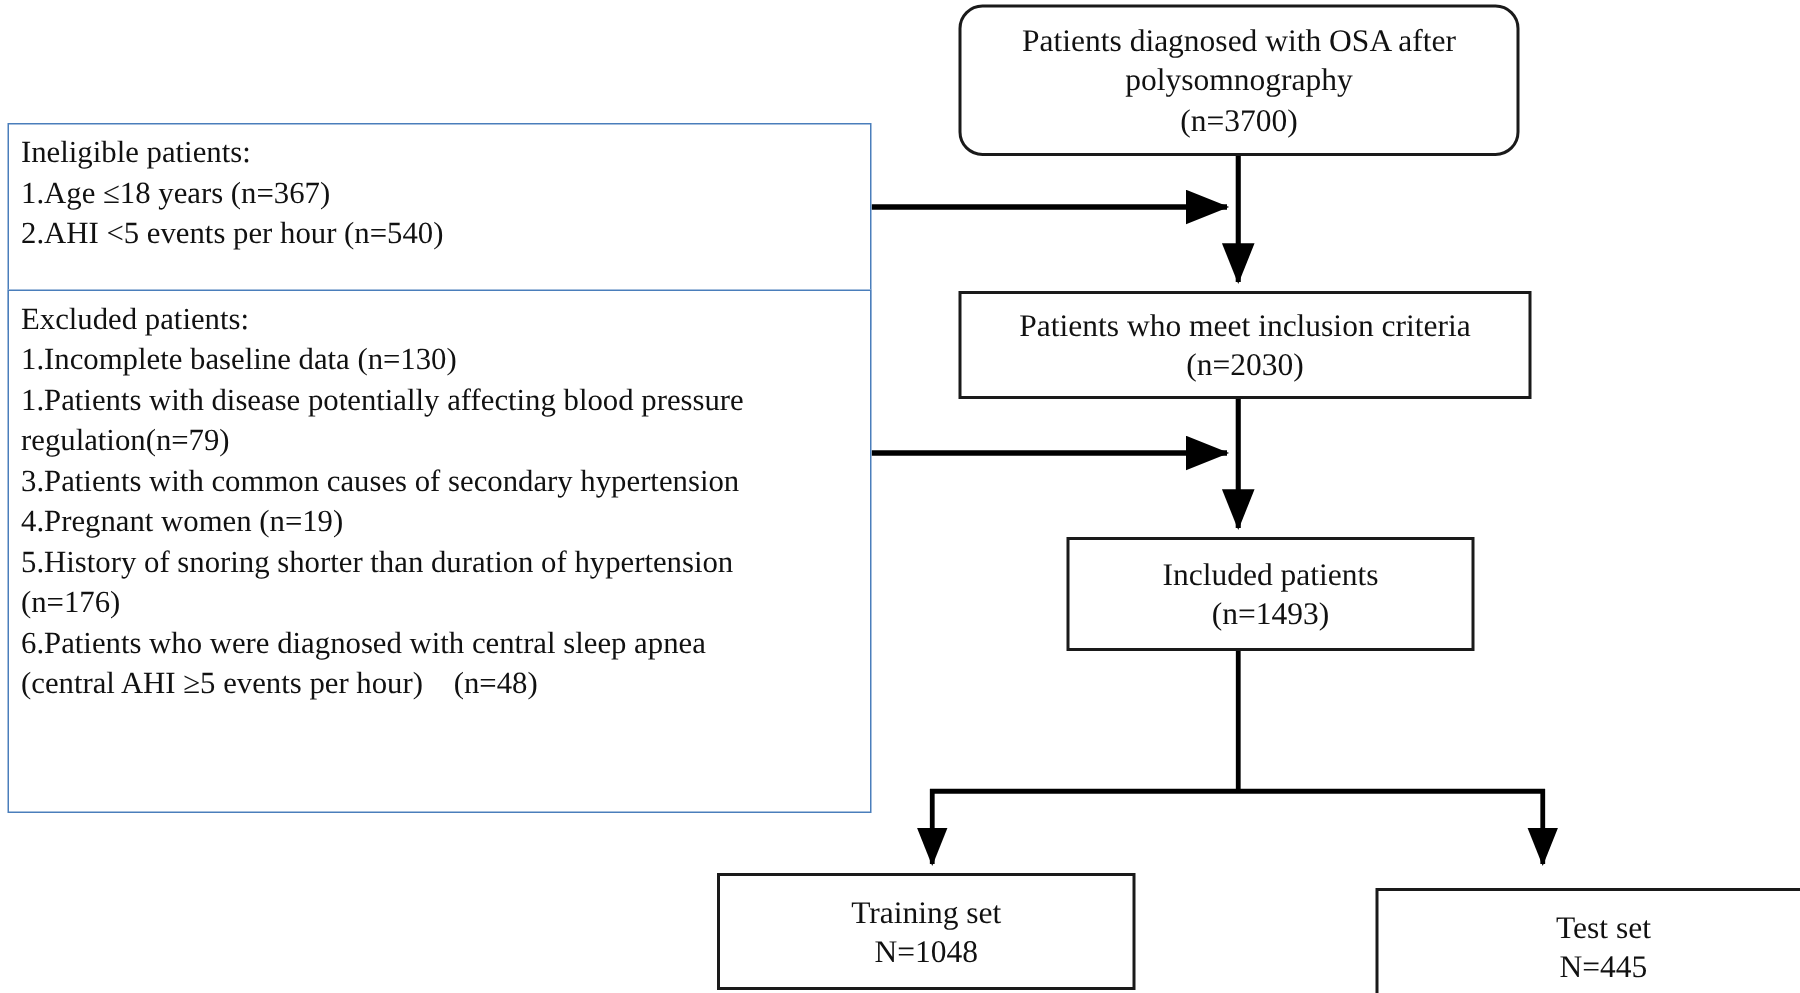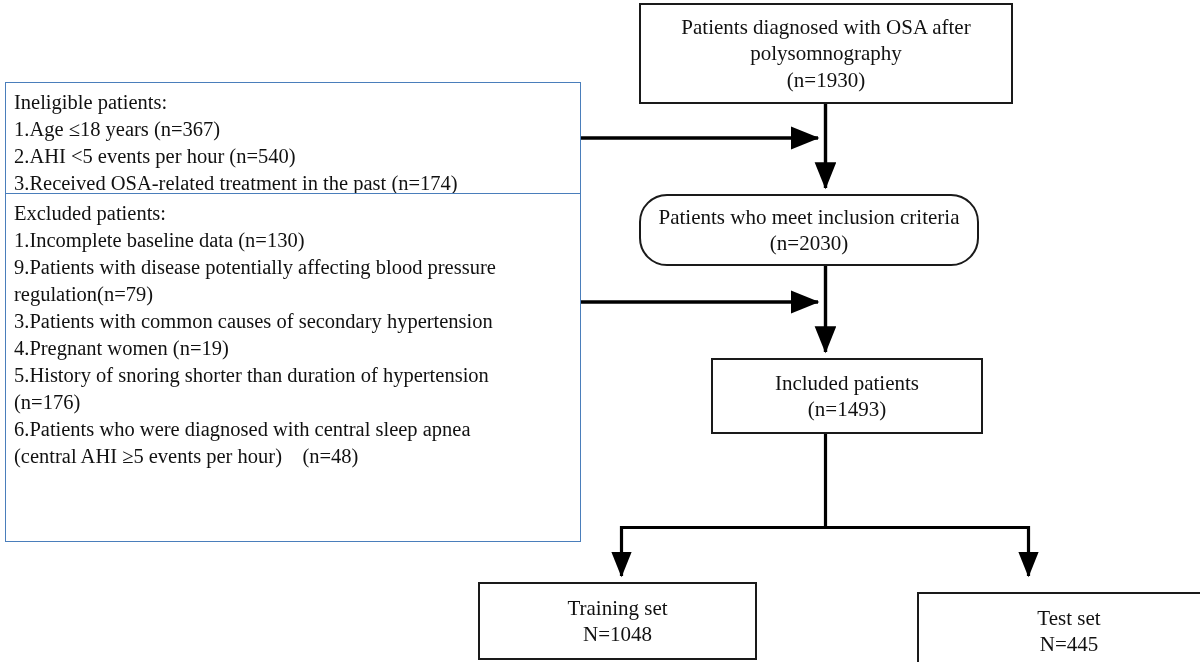--- a/index.html
+++ b/index.html
@@ -80,45 +80,44 @@
     <line x1="581" y1="302" x2="818" y2="302" stroke="#000000" stroke-width="3.6" marker-end="url(#arrowhead)"></line>
 
     <line x1="825.5" y1="434" x2="825.5" y2="527" stroke="#000000" stroke-width="3.2"></line>
     <line x1="620" y1="527.5" x2="1030" y2="527.5" stroke="#000000" stroke-width="3.2"></line>
 
     <line x1="621.5" y1="526" x2="621.5" y2="576" stroke="#000000" stroke-width="3.2" marker-end="url(#arrowhead)"></line>
 
     <line x1="1028.5" y1="526" x2="1028.5" y2="576" stroke="#000000" stroke-width="3.2" marker-end="url(#arrowhead)"></line>
   </svg>
 
-  <div class="box box-dark" style="left:639px; top:3px; width:374px; height:101px;">
+  <div class="box box-dark" style="left:639px; top:3px; width:374px; height:101px;border-radius:16px;">
     <span class="line">Patients diagnosed with OSA after</span>
     <span class="line">polysomnography</span>
-    <span class="line">(n=1930)</span>
+    <span class="line">(n=3700)</span>
   </div>
 
   <div class="box box-blue" style="left:5px; top:62px; width:576px; height:138px;margin-top:20px;">
     <div class="inner">
       <span class="line">Ineligible patients:</span>
       <span class="line">1.Age ≤18 years (n=367)</span>
       <span class="line">2.AHI &lt;5 events per hour (n=540)</span>
-      <span class="line">3.Received OSA-related treatment in the past (n=174)</span>
     </div>
   </div>
 
-  <div class="box box-dark" style="left:639px; top:194px; width:340px; height:72px;border-radius:28px;">
+  <div class="box box-dark" style="left:639px; top:194px; width:382px; height:72px;">
     <span class="line">Patients who meet inclusion criteria</span>
     <span class="line">(n=2030)</span>
   </div>
 
   <div class="box box-blue" style="left:5px; top:193px; width:576px; height:349px;">
     <div class="inner">
       <span class="line">Excluded patients:</span>
       <span class="line">1.Incomplete baseline data (n=130)</span>
-      <span class="line">9.Patients with disease potentially affecting blood pressure</span>
+      <span class="line">1.Patients with disease potentially affecting blood pressure</span>
       <span class="line">regulation(n=79)</span>
       <span class="line">3.Patients with common causes of secondary hypertension</span>
       <span class="line">4.Pregnant women (n=19)</span>
       <span class="line">5.History of snoring shorter than duration of hypertension</span>
       <span class="line">(n=176)</span>
       <span class="line">6.Patients who were diagnosed with central sleep apnea</span>
       <span class="line">(central AHI ≥5 events per hour) (n=48)</span>
     </div>
   </div>
 

